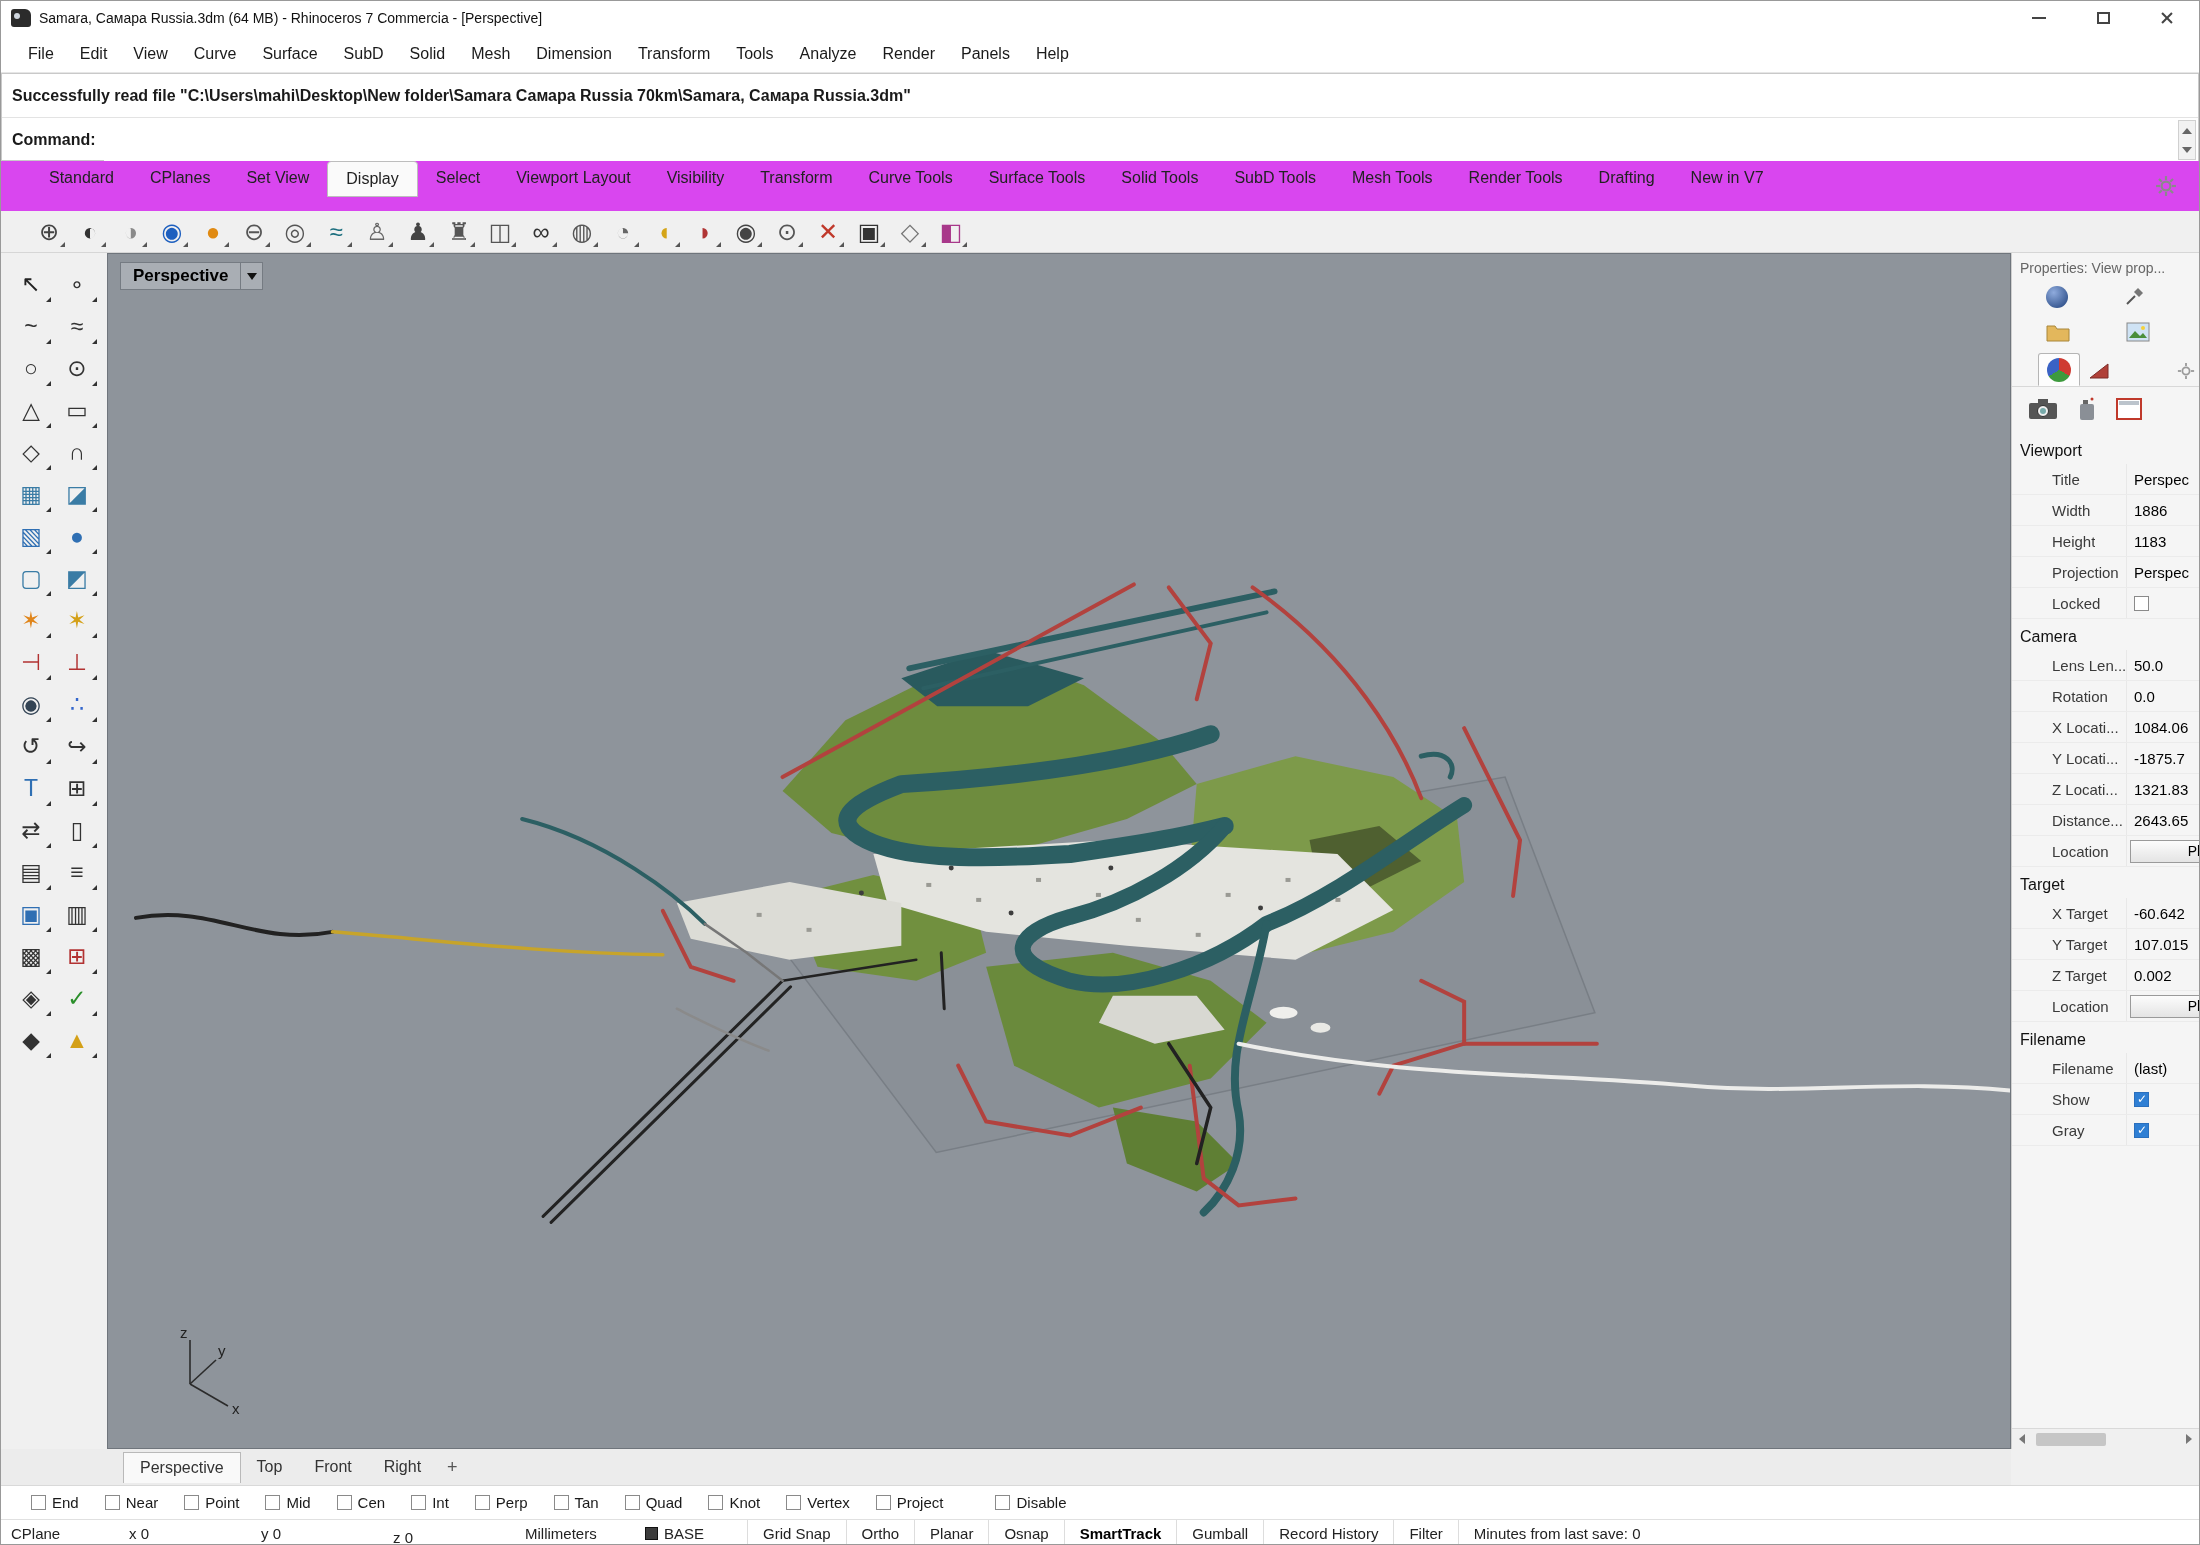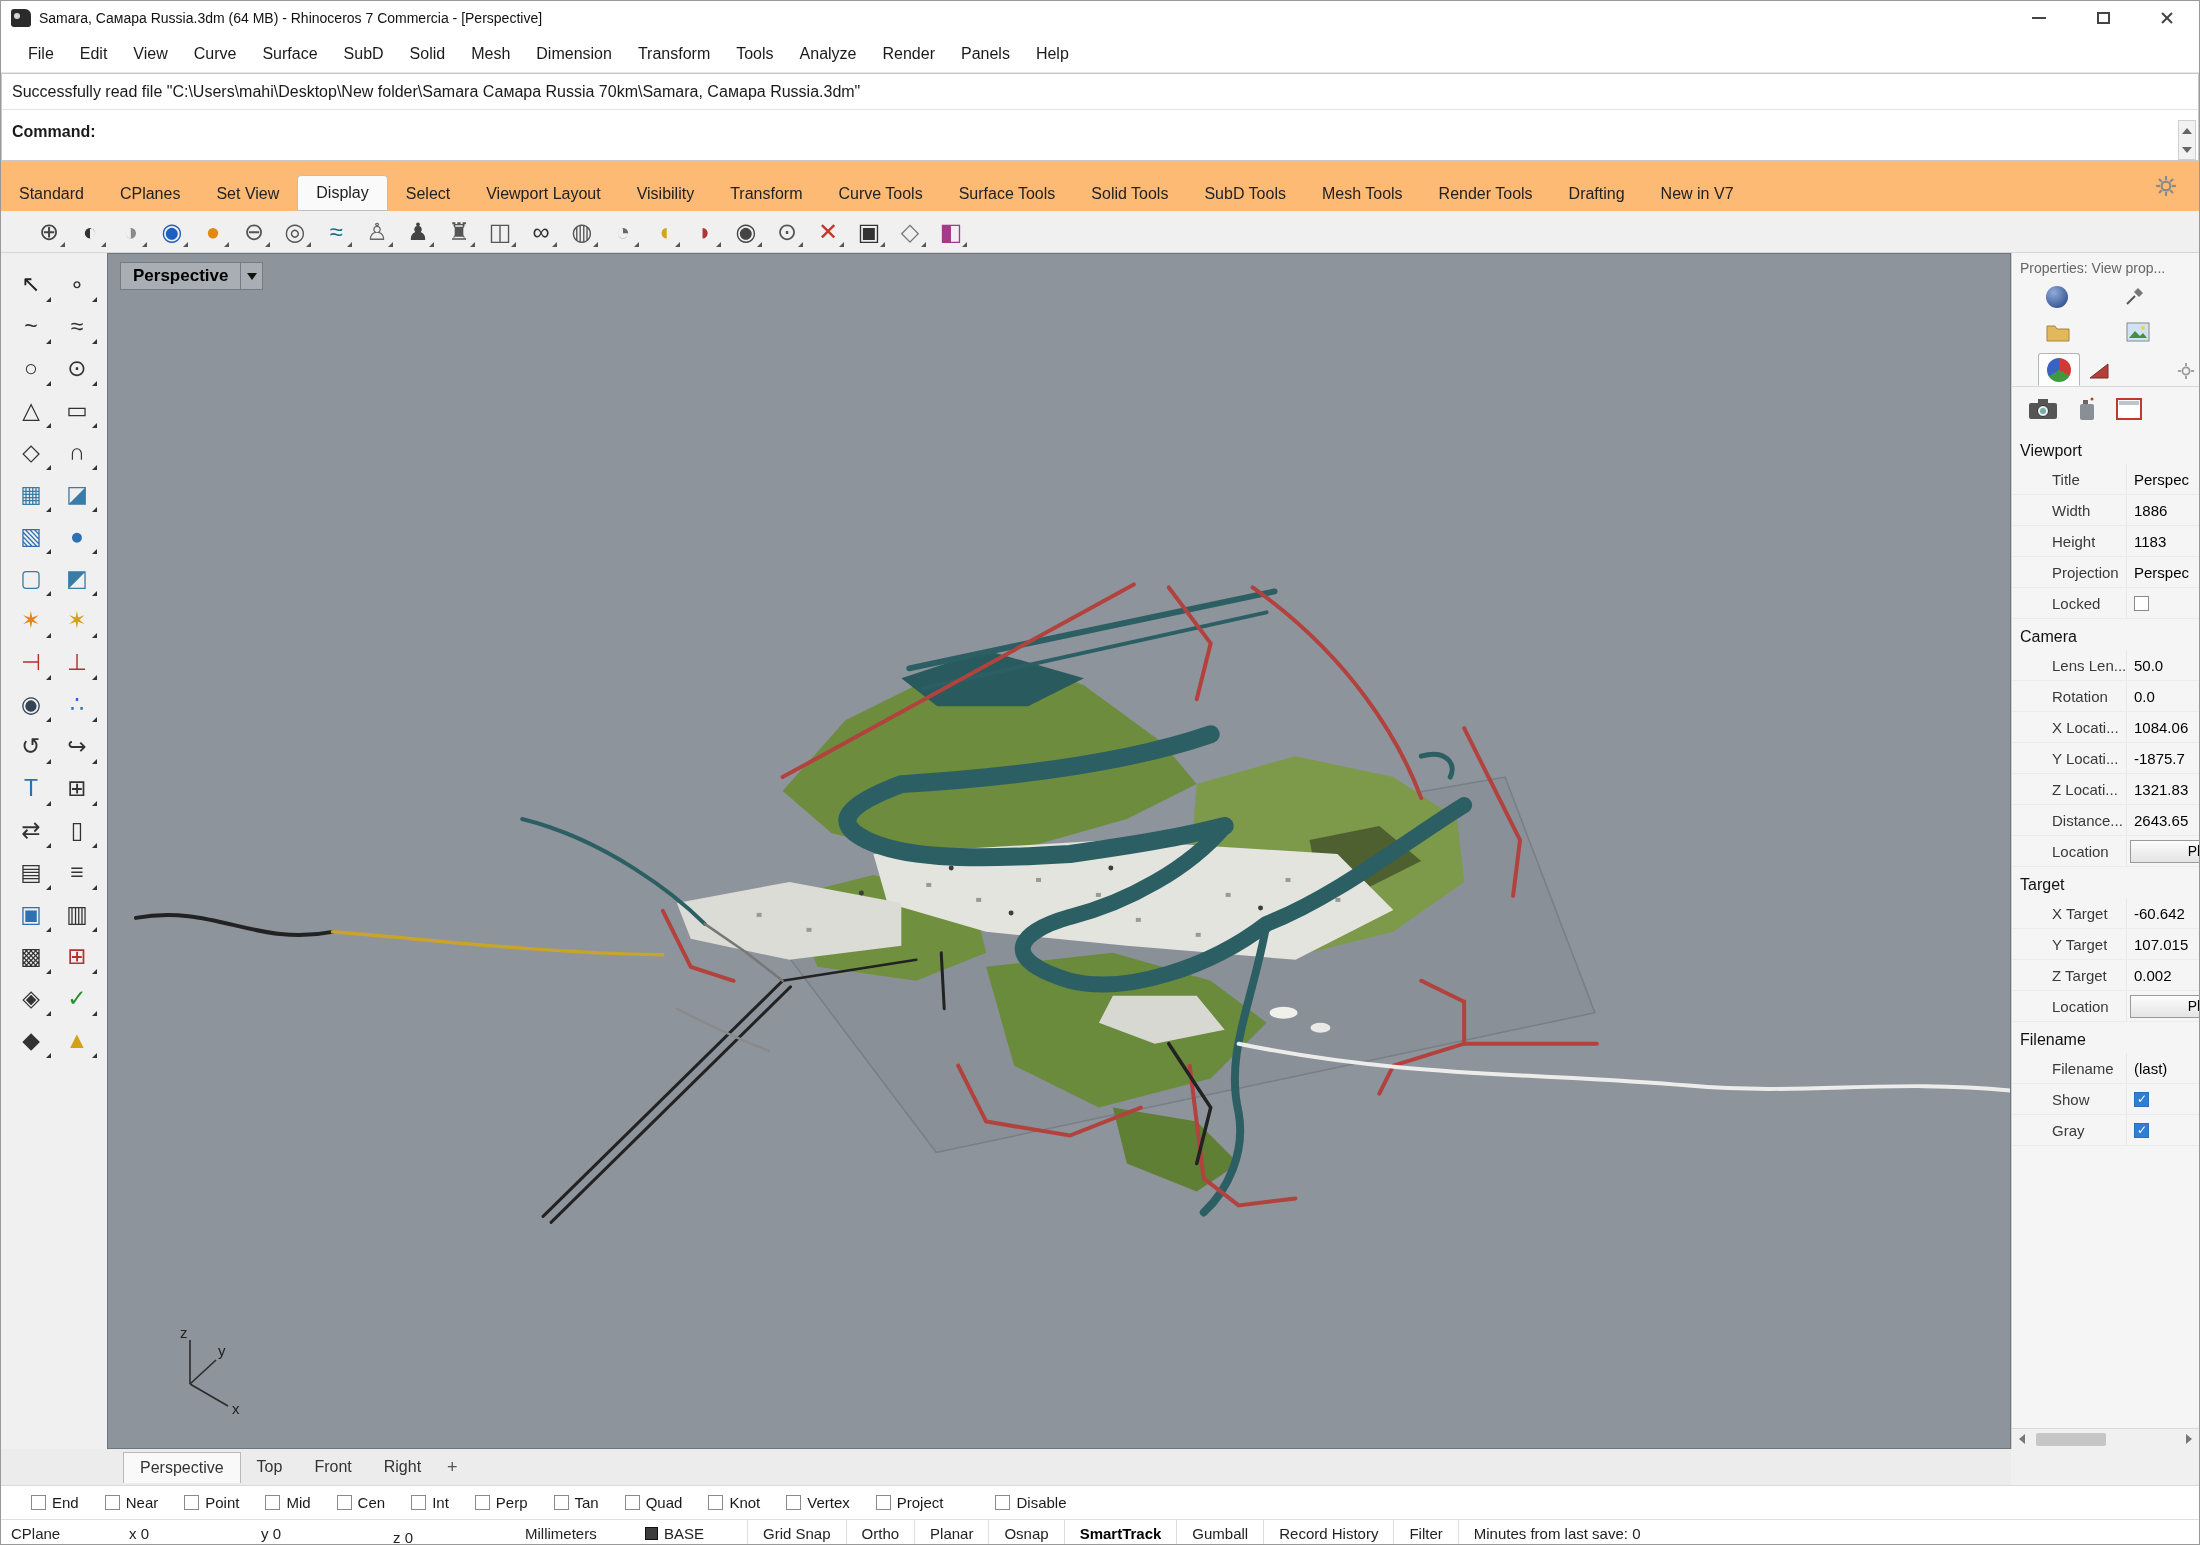--- a/index.html
+++ b/index.html
@@ -19,31 +19,31 @@
   .ic-close { position:relative; width:14px; height:14px; }
   .ic-close::before,.ic-close::after { content:""; position:absolute; left:6px; top:0; width:2px; height:14px; background:#444; }
   .ic-close::before { transform:rotate(45deg); } .ic-close::after { transform:rotate(-45deg); }
 
   
   .menubar { position:absolute; top:34px; left:0; right:0; height:38px; background:#fff; display:flex; align-items:center; padding-left:14px; border-bottom:1px solid #e6e6e6; }
   .menu-item { padding:0 13px; height:100%; display:flex; align-items:center; cursor:default; }
 
   
   .cmdarea { position:absolute; top:72px; left:0; right:0; height:88px; background:#fff; border:1px solid #c9c9c9; }
-  .cmd-history { height:36px; display:flex; align-items:center; padding-left:10px; border-bottom:1px solid #e3e3e3; white-space:nowrap; overflow:hidden; }
+  .cmd-history { height:44px; display:flex; align-items:center; padding-left:10px; border-bottom:1px solid #e3e3e3; white-space:nowrap; overflow:hidden;font-weight:bold; }
   .cmd-line { height:43px; display:flex; align-items:center; padding-left:10px; }
   .cmd-prompt { font-weight:bold; margin-right:8px; }
   .cmd-input { border:none; outline:none; flex:1; height:100%; font-size:16px; font-family:inherit; }
   .cmd-scroll { position:absolute; right:2px; top:46px; width:18px; height:40px; display:flex; flex-direction:column; border:1px solid #d0d0d0; }
   .cmd-scroll span { flex:1; display:flex; align-items:center; justify-content:center; background:#f2f2f2; }
   .tri-up { width:0; height:0; border-left:5px solid transparent; border-right:5px solid transparent; border-bottom:6px solid #666; }
   .tri-down { width:0; height:0; border-left:5px solid transparent; border-right:5px solid transparent; border-top:6px solid #666; }
 
   
-  .tabbar { position:absolute; top:160px; left:0; right:0; height:50px; background:#fdba74; display:flex; align-items:flex-end; }
+  .tabbar { position:absolute; top:160px; left:0; right:0; height:50px; background:#d946ef; display:flex; align-items:flex-start; padding-left:30px; }
   .tbar-tab { padding:8px 18px; color:#222; }
   .tbar-tab.active { background:#fafafa; border:1px solid #bdbdbd; border-radius:4px 4px 0 0; }
   .tabbar-gear { margin-left:auto; margin-right:12px; }
 
   
   .icontoolbar { position:absolute; top:210px; left:0; right:0; height:42px; background:#f0f0f0; border-bottom:1px solid #d6d6d6; display:flex; align-items:center; padding-left:30px; gap:5px; }
   .disp-icon { width:36px; height:34px; display:flex; align-items:center; justify-content:center; font-size:24px; position:relative; }
   .disp-icon::after { content:""; position:absolute; right:2px; bottom:2px; border-left:5px solid transparent; border-bottom:5px solid #555; }
 
   

